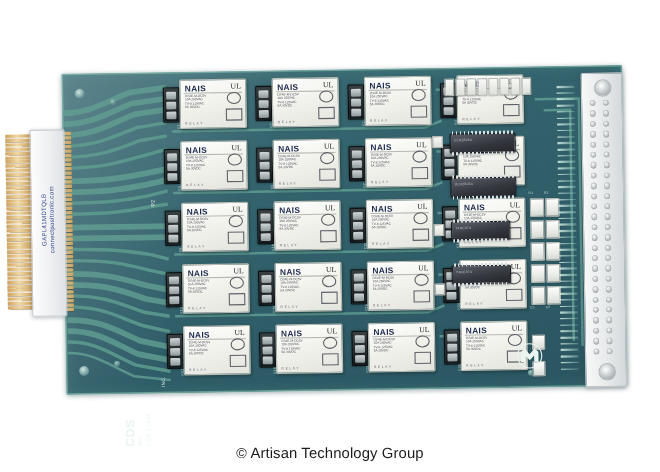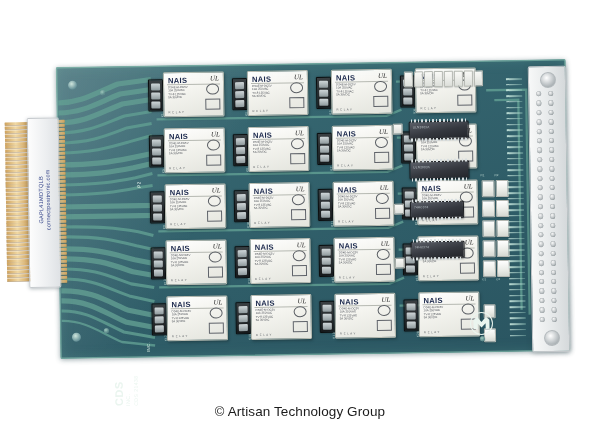--- a/index.html
+++ b/index.html
@@ -65,21 +65,21 @@
     border:1px solid #b9bcb2;border-radius:1.5px;
     box-shadow:1px 1.5px 2.5px rgba(20,40,45,.45);
     overflow:hidden;
   }
   .relay .brand{
     position:absolute;left:4px;top:2.5px;font-size:7.6px;font-weight:bold;
     color:#1d2a4e;letter-spacing:.3px;font-family:"Liberation Sans",sans-serif;
   }
   .relay .ulmark{
     position:absolute;right:4px;top:2px;font-size:7px;color:#2a2a2a;
-    font-family:"Liberation Serif",serif;font-style:italic;
+    font-family:"Liberation Serif",serif;
   }
   .relay .ftxt{
     position:absolute;left:4px;top:12.5px;width:36px;
     font-size:2.9px;line-height:3.6px;color:#4d5158;
     font-family:"Liberation Sans",sans-serif;white-space:pre-line;
   }
   .relay .btxt{
     position:absolute;left:4px;bottom:2px;font-size:2.8px;color:#585c62;
     letter-spacing:.45px;
   }

